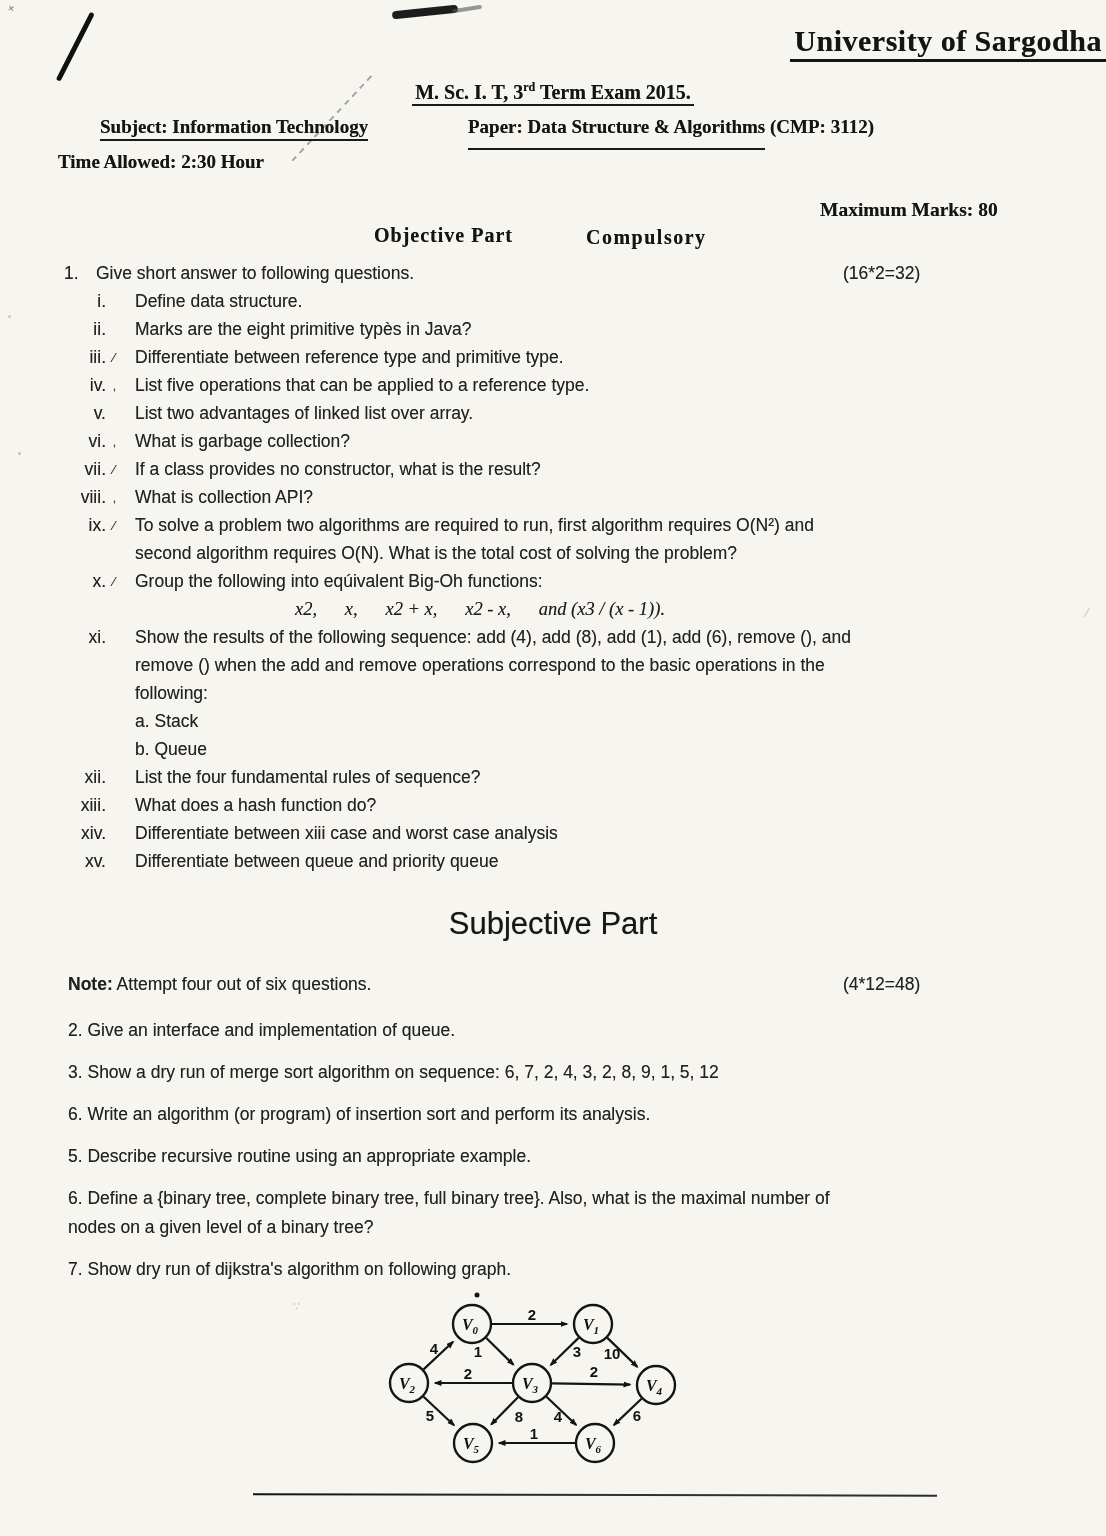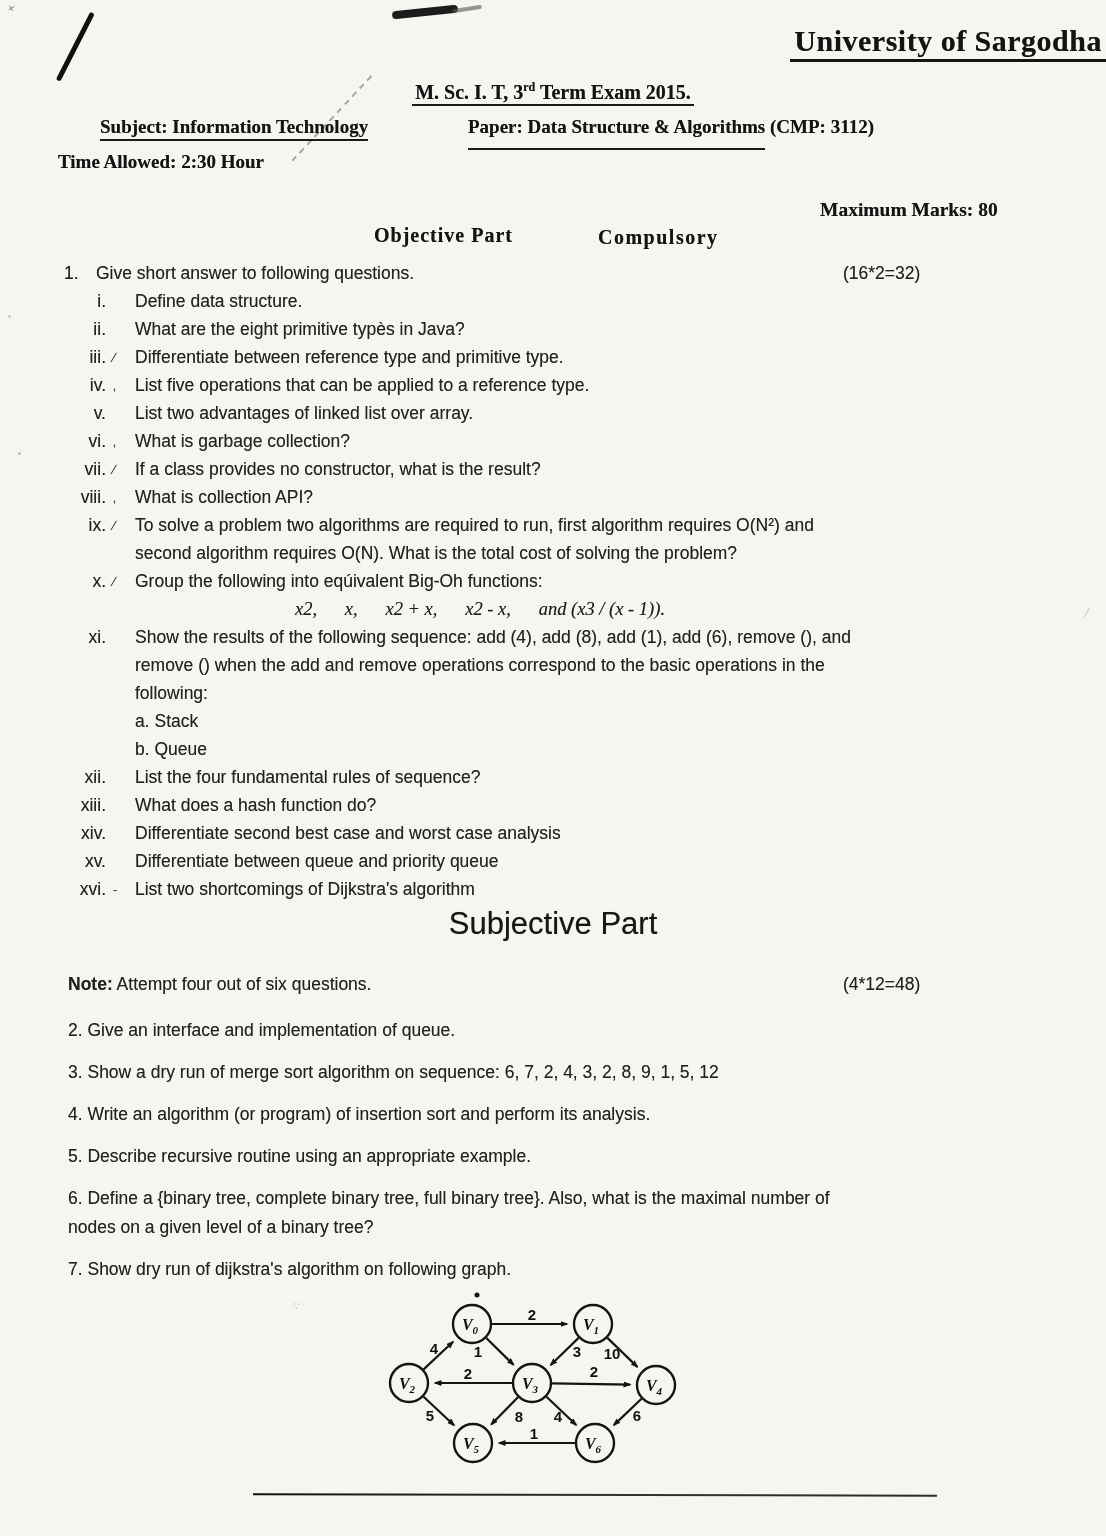--- a/index.html
+++ b/index.html
@@ -18,21 +18,21 @@
   .exam-wrap{top:80px; left:0; width:1106px; text-align:center;}
   .exam{font-size:20px; border-bottom:2px solid #1a1a1a; padding:0 3px 1px 3px;text-align:right;}
   .exam sup{font-size:12px;}
   .subject{top:116px; left:100px; font-size:19px; border-bottom:2px solid #1a1a1a; padding-bottom:1px;}
   .paper{top:116px; left:468px; font-size:19px;}
   .paper .u{border-bottom:2px solid #1a1a1a; padding-bottom:11px;}
   .time{top:151px; left:58px; font-size:19px;}
   .maxmarks{top:164px; left:820px; font-size:19.5px;margin-top:35px;}
   
   .objpart{top:224px; left:374px; font-size:20px; letter-spacing:1px;}
-  .compulsory{top:226px; left:586px; font-size:20px; letter-spacing:1.5px; filter:blur(.3px);margin-left:12px;}
+  .compulsory{top:226px; left:586px; font-size:20px; letter-spacing:1.5px; filter:blur(.3px);}
   .q1num{top:263px; left:64px;}
   .q1text{top:263px; left:96px;}
   .q1marks{top:263px; left:843px;}
   
   .olist{top:287px; left:0; width:970px;}
   .oitem{position:relative; padding-left:135px; line-height:28px; min-height:28px;}
   .onum{position:absolute; left:0; top:0; width:106px; text-align:right;}
   .omark{position:absolute; left:113px; top:1px; color:#3a3a3a; font-size:13px;}
   .otext{white-space:pre-line;}
   .omath{font-family:"Liberation Serif", serif; font-style:italic; font-size:18.5px;
@@ -111,21 +111,21 @@
     <div class="oitem">
       <span class="onum">i.</span>
       <span class="omark"></span>
       <span class="otext">Define data structure.</span>
       
     </div>
 
     <div class="oitem">
       <span class="onum">ii.</span>
       <span class="omark"></span>
-      <span class="otext">What are the eight primitive typès in Java?</span>
+      <span class="otext">Marks are the eight primitive typès in Java?</span>
       
     </div>
 
     <div class="oitem">
       <span class="onum">iii.</span>
       <span class="omark">∕</span>
       <span class="otext">Differentiate between reference type and primitive type.</span>
       
     </div>
 
@@ -200,51 +200,45 @@
     <div class="oitem">
       <span class="onum">xiii.</span>
       <span class="omark"></span>
       <span class="otext">What does a hash function do?</span>
       
     </div>
 
     <div class="oitem">
       <span class="onum">xiv.</span>
       <span class="omark"></span>
-      <span class="otext">Differentiate second best case and worst case analysis</span>
+      <span class="otext">Differentiate between xiii case and worst case analysis</span>
       
     </div>
 
     <div class="oitem">
       <span class="onum">xv.</span>
       <span class="omark"></span>
       <span class="otext">Differentiate between queue and priority queue</span>
       
     </div>
 
-    <div class="oitem">
-      <span class="onum">xvi.</span>
-      <span class="omark">-</span>
-      <span class="otext">List two shortcomings of Dijkstra's algorithm</span>
-      
-    </div>
   </div>
 
   <div class="abs subjpart-wrap">
     <span class="subjpart">Subjective Part</span>
   </div>
   <div class="abs body-txt noterow"><b>Note:</b><span> Attempt four out of six questions.</span></div>
   <div class="abs body-txt notemarks">(4*12=48)</div>
 
   <div class="abs squestions body-txt" id="squestions">
     <div class="squestion">2. Give an interface and implementation of queue.</div>
 
     <div class="squestion">3. Show a dry run of merge sort algorithm on sequence: 6, 7, 2, 4, 3, 2, 8, 9, 1, 5, 12</div>
 
-    <div class="squestion">4. Write an algorithm (or program) of insertion sort and perform its analysis.</div>
+    <div class="squestion">6. Write an algorithm (or program) of insertion sort and perform its analysis.</div>
 
     <div class="squestion">5. Describe recursive routine using an appropriate example.</div>
 
     <div class="squestion">6. Define a {binary tree, complete binary tree, full binary tree}. Also, what is the maximal number of
 nodes on a given level of a binary tree?</div>
 
     <div class="squestion">7. Show dry run of dijkstra's algorithm on following graph.</div>
   </div>
 
   <svg class="abs graph-svg" id="graph-svg" width="364" height="200" viewBox="0 0 364 200">

